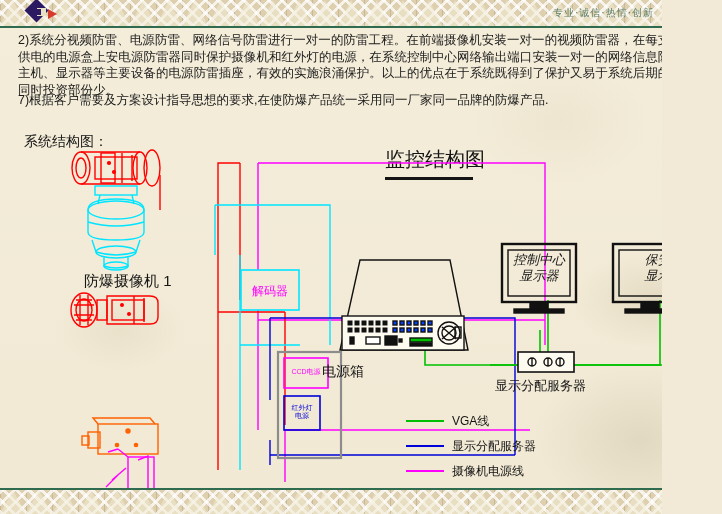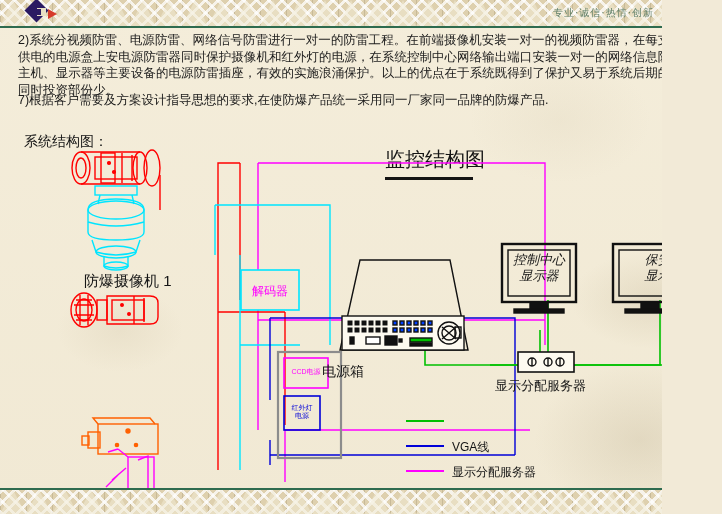--- a/index.html
+++ b/index.html
@@ -88,21 +88,21 @@
   }
 
   
   #canvas{position:absolute;left:0;top:0;width:722px;height:514px;pointer-events:none;}
   .lbl{position:absolute;white-space:nowrap;}
 
   .cam-label{font-size:15px;color:#161616;}
   .box-label{font-size:13px;color:#161616;text-align:center;line-height:16px;font-style:italic;}
   .mini-label{font-size:7px;line-height:8px;text-align:center;}
 
-  .legend-row{position:absolute;font-size:12px;color:#141414;margin-top:26px;}
+  .legend-row{position:absolute;font-size:12px;color:#141414;}
   .legend-line{position:absolute;width:38px;height:0;border-top:2px solid;}
 </style>
 </head>
 <body>
 
 <div id="page">
 
   <div class="frieze top">
     <div class="tri" style="left:0px"></div>
       <div class="tri" style="left:26px"></div>

